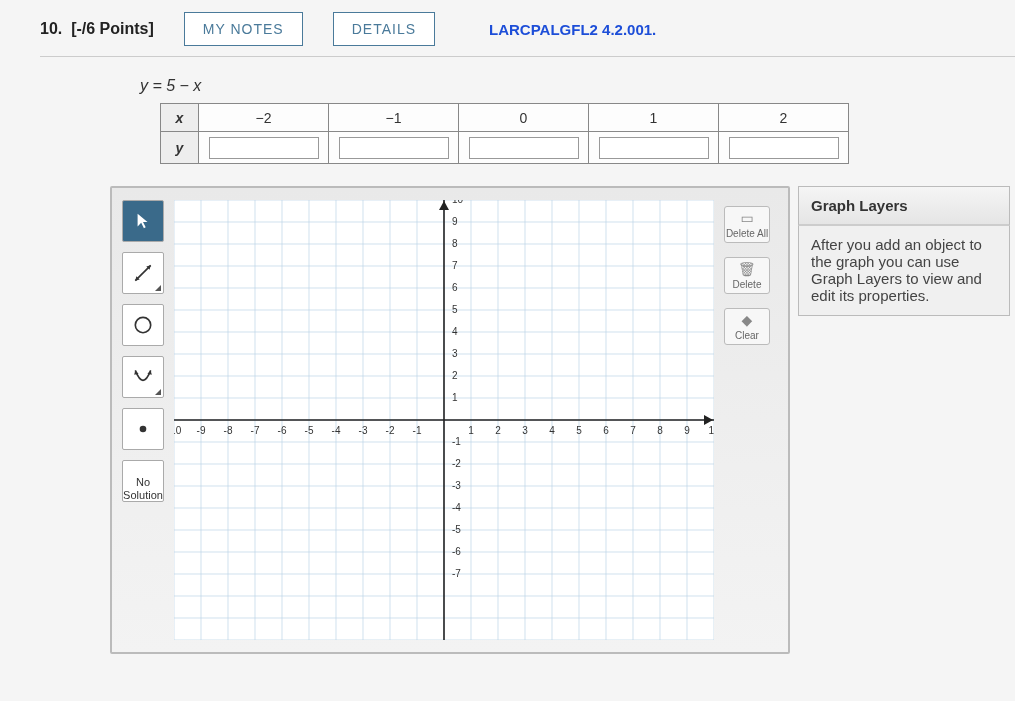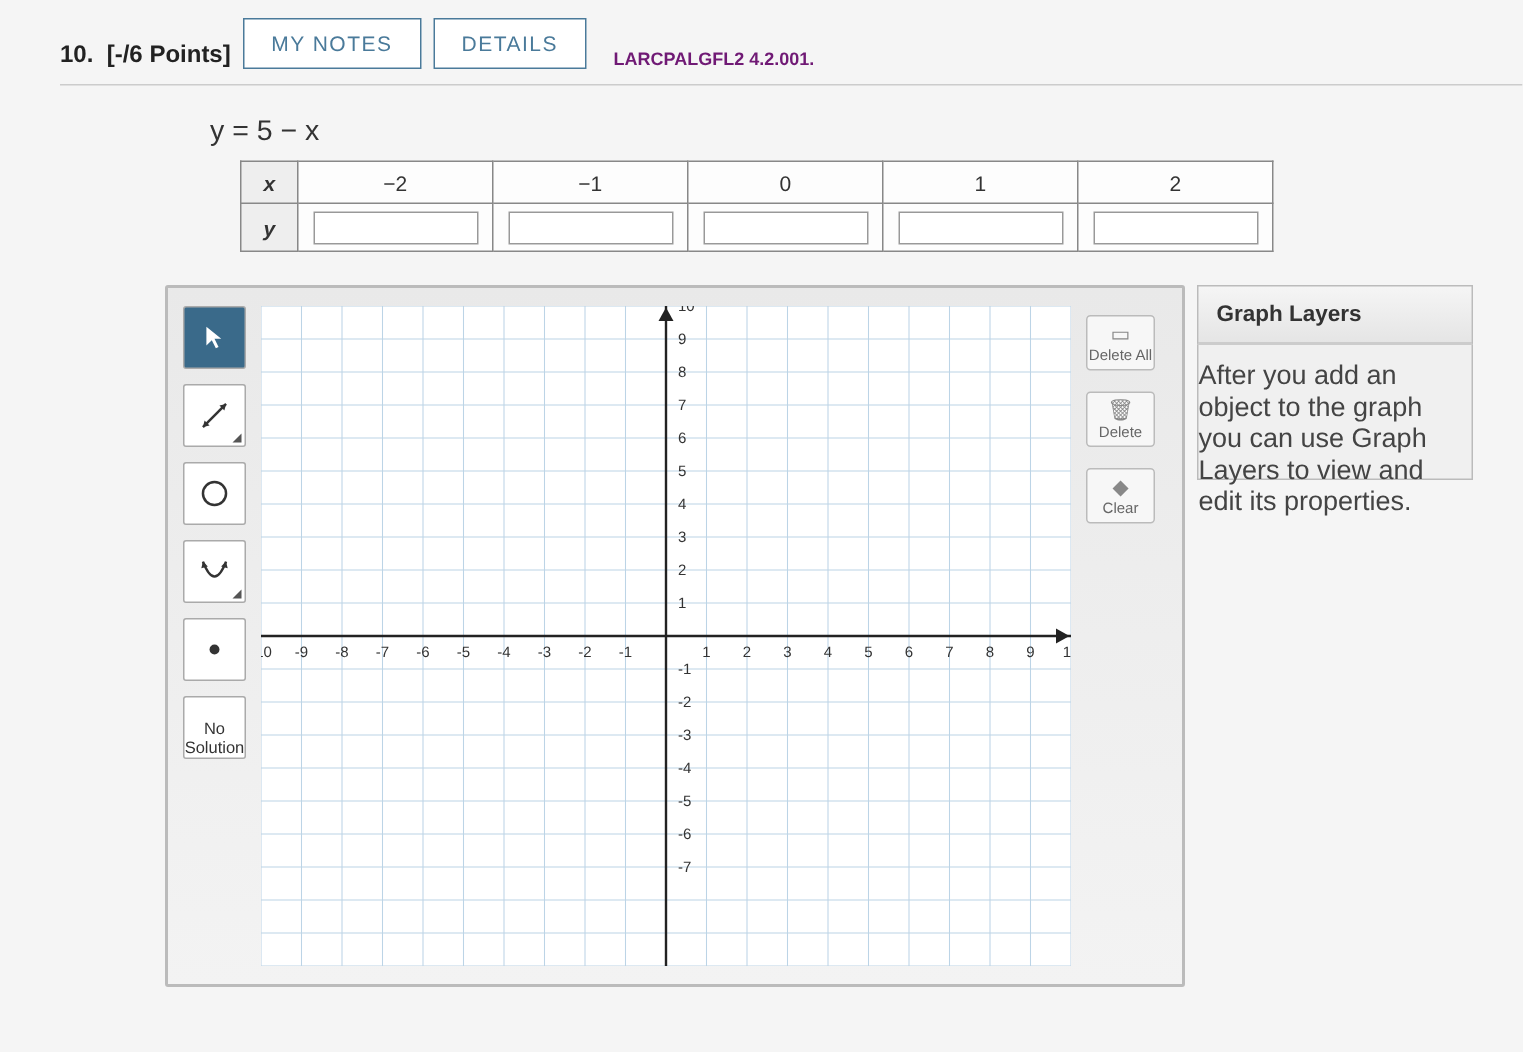--- a/index.html
+++ b/index.html
@@ -6,38 +6,38 @@
   body {
     margin: 0;
     font-family: Arial, sans-serif;
     background: #f5f5f5;
     color: #333;
     font-size: 14px;
   }
   .page { padding: 12px 0 0 40px; }
   .header-row {
     display: flex;
-    align-items: flex-end;
-    gap: 8px;
+    align-items: center;
+    gap: 30px;
     margin-bottom: 10px;
   }
   .q-number { font-weight: bold; font-size: 16px; color: #222; }
   .hbtn {
     border: 1px solid #4a7a9a;
     background: #fff;
     color: #4a7a9a;
     padding: 8px 18px;
     font-size: 14px;
     letter-spacing: 1px;
     cursor: pointer;
   }
-  .assignment-id { font-weight: bold; font-size: 12px; margin-left: 10px; color: #701a75; }
+  .assignment-id { font-weight: bold; font-size: 15px; margin-left: 24px; color: #1d4ed8; }
   .hr { border-bottom: 1px solid #ccc; margin-bottom: 14px; }
   .instructions { margin-left: 60px; margin-bottom: 10px; font-size: 15px; }
-  .equation { margin-left: 100px; margin-bottom: 8px; font-size: 19px; margin-top: 20px; }
+  .equation { margin-left: 100px; font-style: italic; margin-bottom: 8px; font-size: 16px; margin-top: 20px; }
   .table-wrap { margin-left: 120px; margin-bottom: 22px; }
   table.data-table { border-collapse: collapse; }
   table.data-table td, table.data-table th {
     border: 1px solid #888;
     text-align: center;
     font-size: 14px;
     background: #fdfdfd;
   }
   table.data-table .hlabel {
     background: #eee;
@@ -118,36 +118,36 @@
     font-size: 10px;
     color: #666;
     padding: 3px 0;
     cursor: pointer;
     border-radius: 3px;
     gap: 2px;
   }
   .side-btn .icon { font-size: 14px; color: #888; }
   .layers-panel {
     margin-left: 8px;
-    width: 184px;
+    width: 212px;
   }
   .layers-header {
     border: 1px solid #bbb;
     background: linear-gradient(#f5f5f5,#e5e5e5);
     padding: 10px 12px;
     font-weight: bold;
     font-size: 15px;
     border-bottom: 2px solid #ccc;
   }
   .layers-body {
     border: 1px solid #bbb;
     border-top: none;
     background: #f0f0f0;
-    padding: 10px 0;
-    font-size: 18px;
+    padding: 10px 12px;
+    font-size: 15px;
     color: #444;
     height: 90px;
   }
 </style>
 </head>
 <body>
 
 <div class="page">
   <div class="header-row">
     <span class="q-number">

